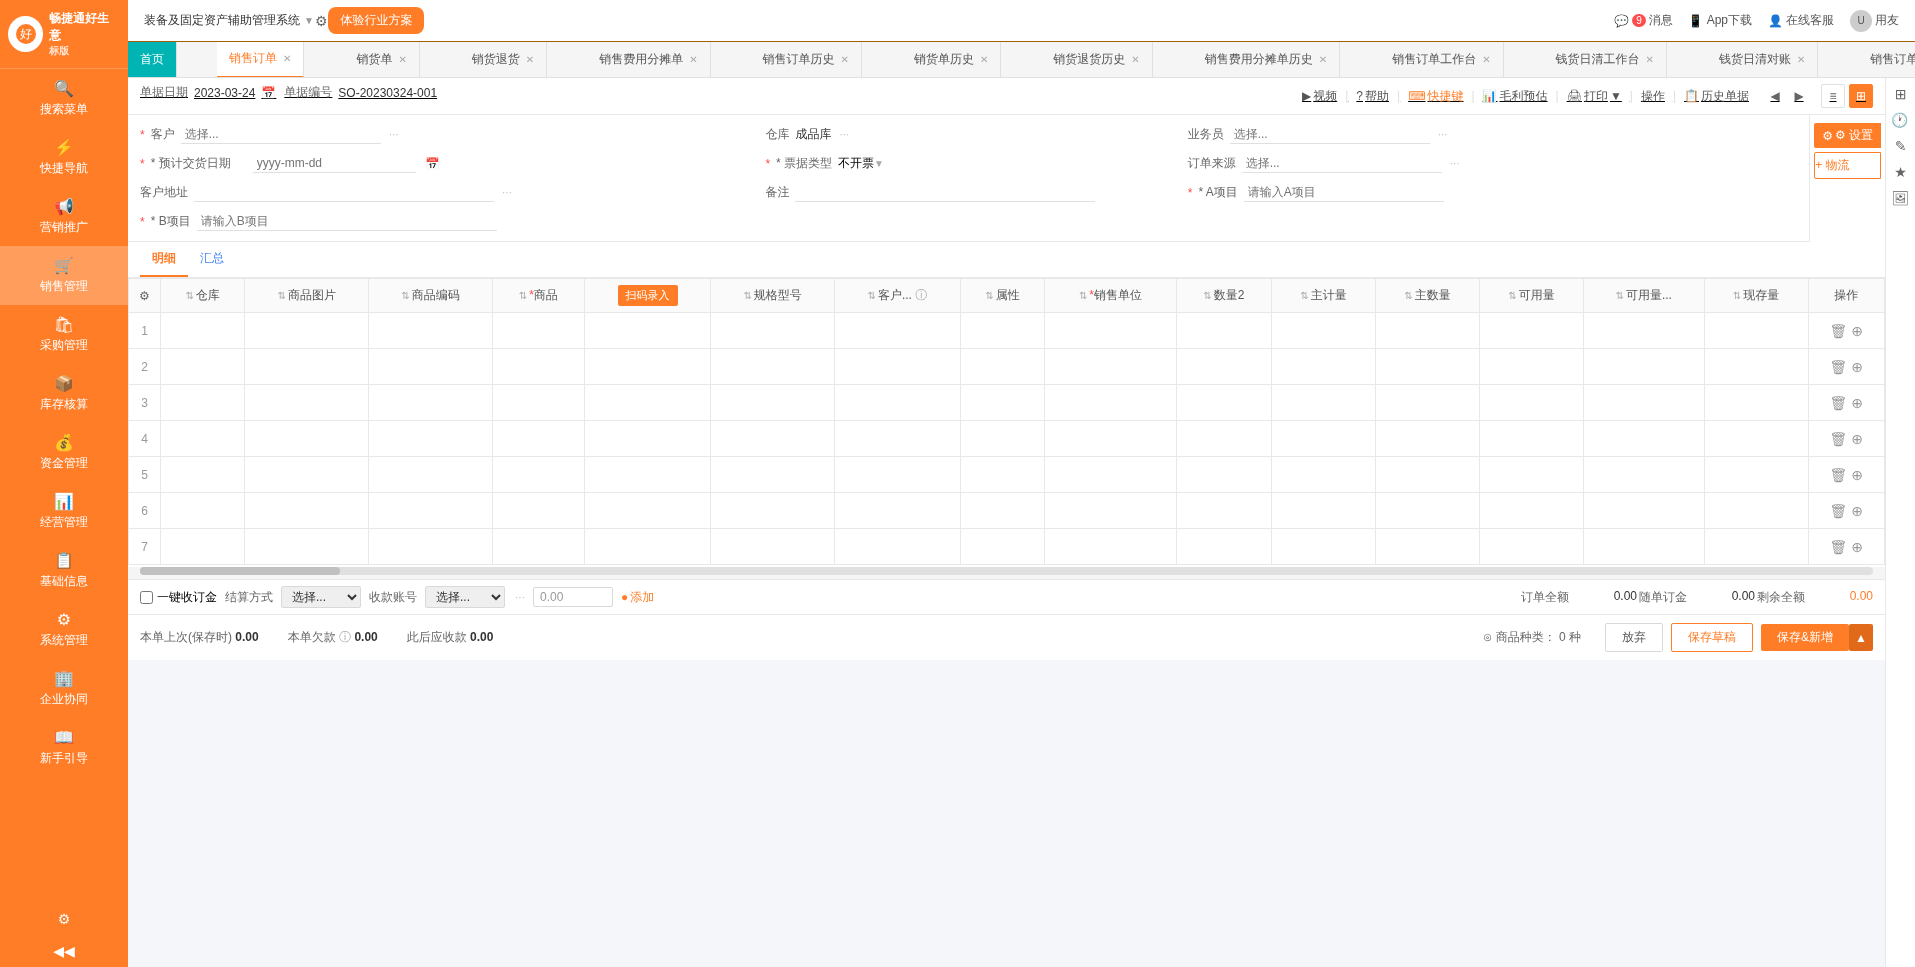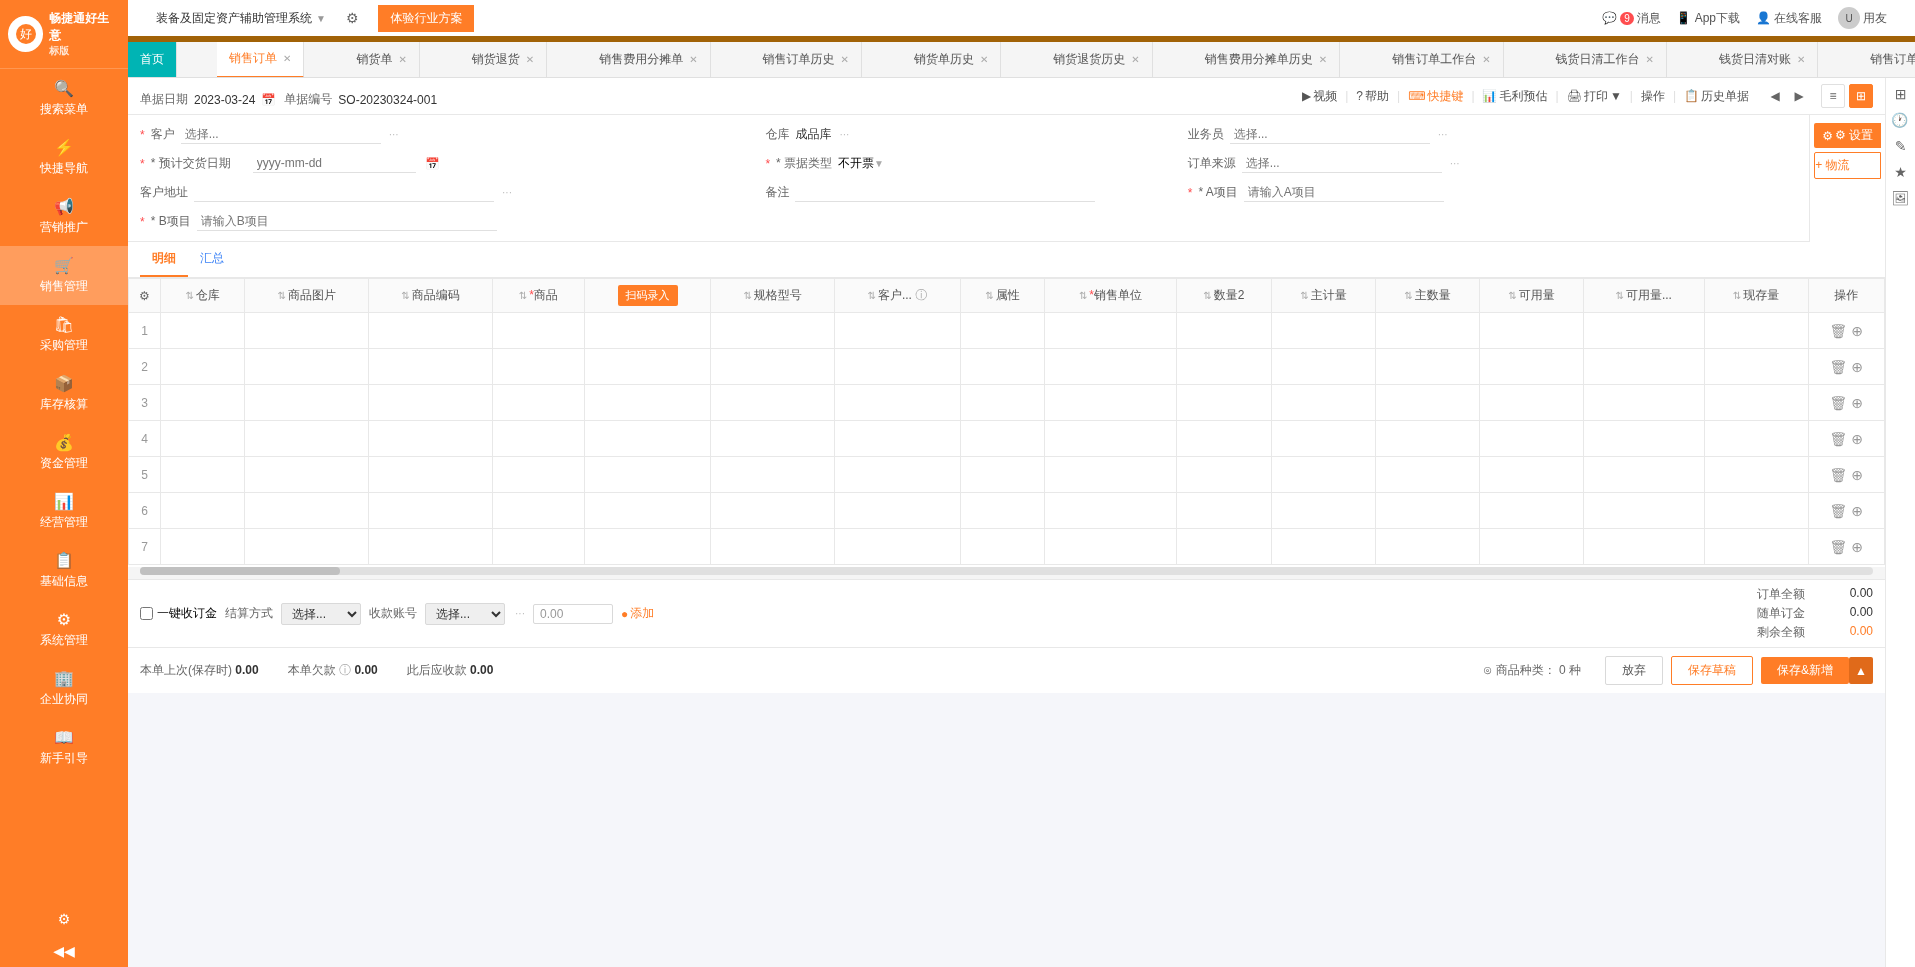--- a/index.html
+++ b/index.html
@@ -16,25 +16,25 @@
     .sidebar-item.active { background: rgba(255,255,255,0.25); }
     .sidebar-item .icon { font-size: 16px; }
     .sidebar-bottom { display: flex; flex-direction: column; }
     .sidebar-bottom-item { display: flex; flex-direction: column; align-items: center; padding: 8px 4px; cursor: pointer; color: white; font-size: 11px; gap: 3px; }
     .sidebar-bottom-item .icon { font-size: 14px; }
 
     
     .main-area { flex: 1; display: flex; flex-direction: column; overflow: hidden; }
 
     
-    .top-header { height: 42px; background: white; display: flex; align-items: center; padding: 0 28px; gap: 20px; border-bottom: 6px solid #a16207; }
+    .top-header { height: 42px; background: white; display: flex; align-items: center; padding: 0 16px; gap: 1px; border-bottom: 1px solid #a16207; }
     .system-title { display: flex; align-items: center; gap: 4px; font-size: 13px; color: #333; }
     .system-title-arrow { color: #999; font-size: 10px; }
     .gear-btn { color: #666; cursor: pointer; font-size: 14px; }
-    .solution-btn { background: #ff7d27; color: white; border: none; padding: 5px 12px; border-radius: 0; cursor: pointer; font-size: 12px; }
+    .solution-btn { background: #ff7d27; color: white; border: none; padding: 5px 12px; border-radius: 8px; cursor: pointer; font-size: 12px; }
     .top-right { margin-left: auto; display: flex; align-items: center; gap: 16px; color: #555; font-size: 12px; }
     .top-right-item { display: flex; align-items: center; gap: 3px; cursor: pointer; }
     .badge { background: #ff4d4f; color: white; border-radius: 8px; padding: 1px 4px; font-size: 10px; }
 
     
     .tab-bar { height: 36px; background: #f5f5f5; display: flex; align-items: center; border-bottom: 1px solid #e0e0e0; overflow: hidden; gap: 40px; }
     .tab { padding: 0 12px; height: 36px; display: flex; align-items: center; gap: 4px; cursor: pointer; white-space: nowrap; color: #555; border-right: 1px solid #e0e0e0; font-size: 12px; flex-shrink: 0; }
     .tab.active { background: white; color: #ff7d27; border-bottom: 2px solid #ff7d27; }
     .tab-close { color: #aaa; font-size: 10px; cursor: pointer; margin-left: 2px; }
     .tab-home { background: #00b4b4; color: white; }
@@ -44,21 +44,21 @@
     .content-area { flex: 1; display: flex; overflow: hidden; }
 
     
     .right-sidebar { width: 30px; background: white; border-left: 1px solid #e8e8e8; display: flex; flex-direction: column; align-items: center; padding: 4px 0; gap: 2px; flex-shrink: 0; }
     .right-sidebar-item { width: 24px; height: 24px; display: flex; align-items: center; justify-content: center; cursor: pointer; color: #666; border-radius: 2px; font-size: 14px; }
 
     
     .form-area { flex: 1; background: #f5f6fa; overflow-y: auto; }
 
     
-    .form-header { background: white; padding: 6px 12px; display: flex; align-items: flex-end; gap: 16px; border-bottom: 1px solid #e8e8e8; }
+    .form-header { background: white; padding: 6px 12px; display: flex; align-items: flex-start; gap: 16px; border-bottom: 1px solid #e8e8e8; text-decoration: underline; }
     .form-field { display: flex; align-items: center; gap: 6px; }
     .form-label { color: #666; white-space: nowrap; }
     .form-value { color: #333; }
     .header-icon-btn { width: 24px; height: 24px; display: flex; align-items: center; justify-content: center; border: 1px solid #e0e0e0; border-radius: 2px; cursor: pointer; color: #666; background: white; }
 
     
     .form-body { background: white; padding: 10px 12px; margin: 0; border-bottom: 1px solid #e8e8e8; }
     .form-row { display: flex; align-items: center; gap: 16px; margin-bottom: 10px; flex-wrap: wrap; }
     .form-row:last-child { margin-bottom: 0; }
     .field-group { display: flex; align-items: center; gap: 6px; flex: 1; min-width: 200px; }
@@ -92,21 +92,21 @@
     .scrollbar-row { height: 12px; background: #f5f5f5; }
     .scrollbar-track { height: 8px; background: #e0e0e0; border-radius: 4px; margin: 2px 12px; position: relative; }
     .scrollbar-thumb { height: 8px; width: 200px; background: #c0c0c0; border-radius: 4px; position: absolute; left: 0; }
 
     
     .bottom-bar { background: white; border-top: 1px solid #e8e8e8; padding: 6px 12px; display: flex; align-items: center; gap: 8px; }
     .checkbox-field { display: flex; align-items: center; gap: 4px; }
     .bottom-select { border: 1px solid #d9d9d9; border-radius: 2px; padding: 2px 6px; font-size: 12px; color: #333; min-width: 80px; }
     .bottom-input { border: 1px solid #d9d9d9; border-radius: 2px; padding: 2px 6px; font-size: 12px; color: #999; min-width: 80px; }
     .add-btn { color: #ff7d27; cursor: pointer; display: flex; align-items: center; gap: 2px; }
-    .summary-items { display: flex; flex-direction: column; gap: 2px; }
+    .summary-items { display: flex; flex-direction: row; gap: 2px; }
     .summary-item { display: flex; justify-content: flex-end; gap: 8px; }
     .summary-item-label { color: #666; }
     .summary-item-value { color: #333; min-width: 60px; text-align: right; }
 
     
     .footer-bar { background: white; border-top: 1px solid #e8e8e8; padding: 8px 12px; display: flex; align-items: center; }
     .footer-info { display: flex; gap: 29px; align-items: center; }
     .footer-info-item { color: #666; font-size: 12px; }
     .footer-info-value { color: #333; font-weight: bold; }
     .footer-right { margin-left: auto; display: flex; align-items: center; gap: 8px; }

